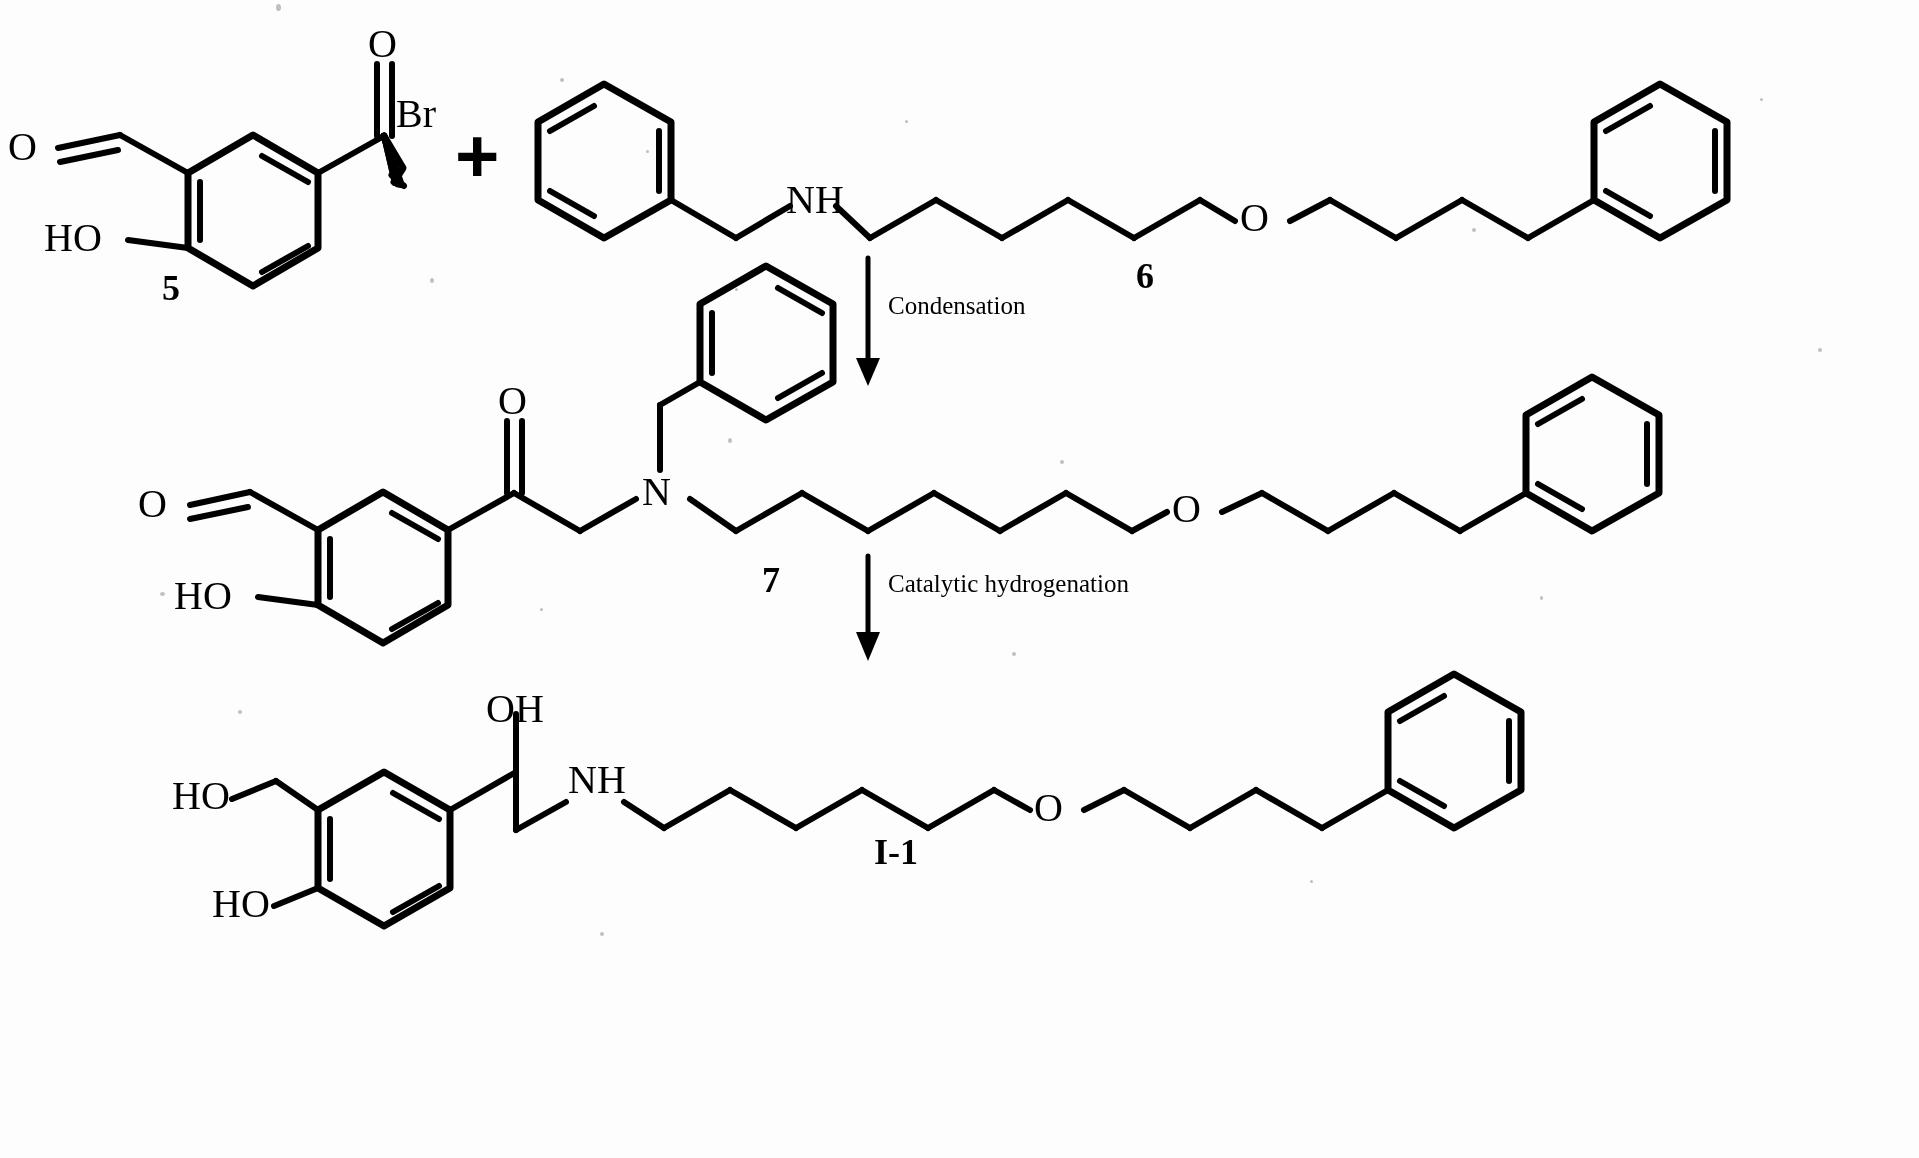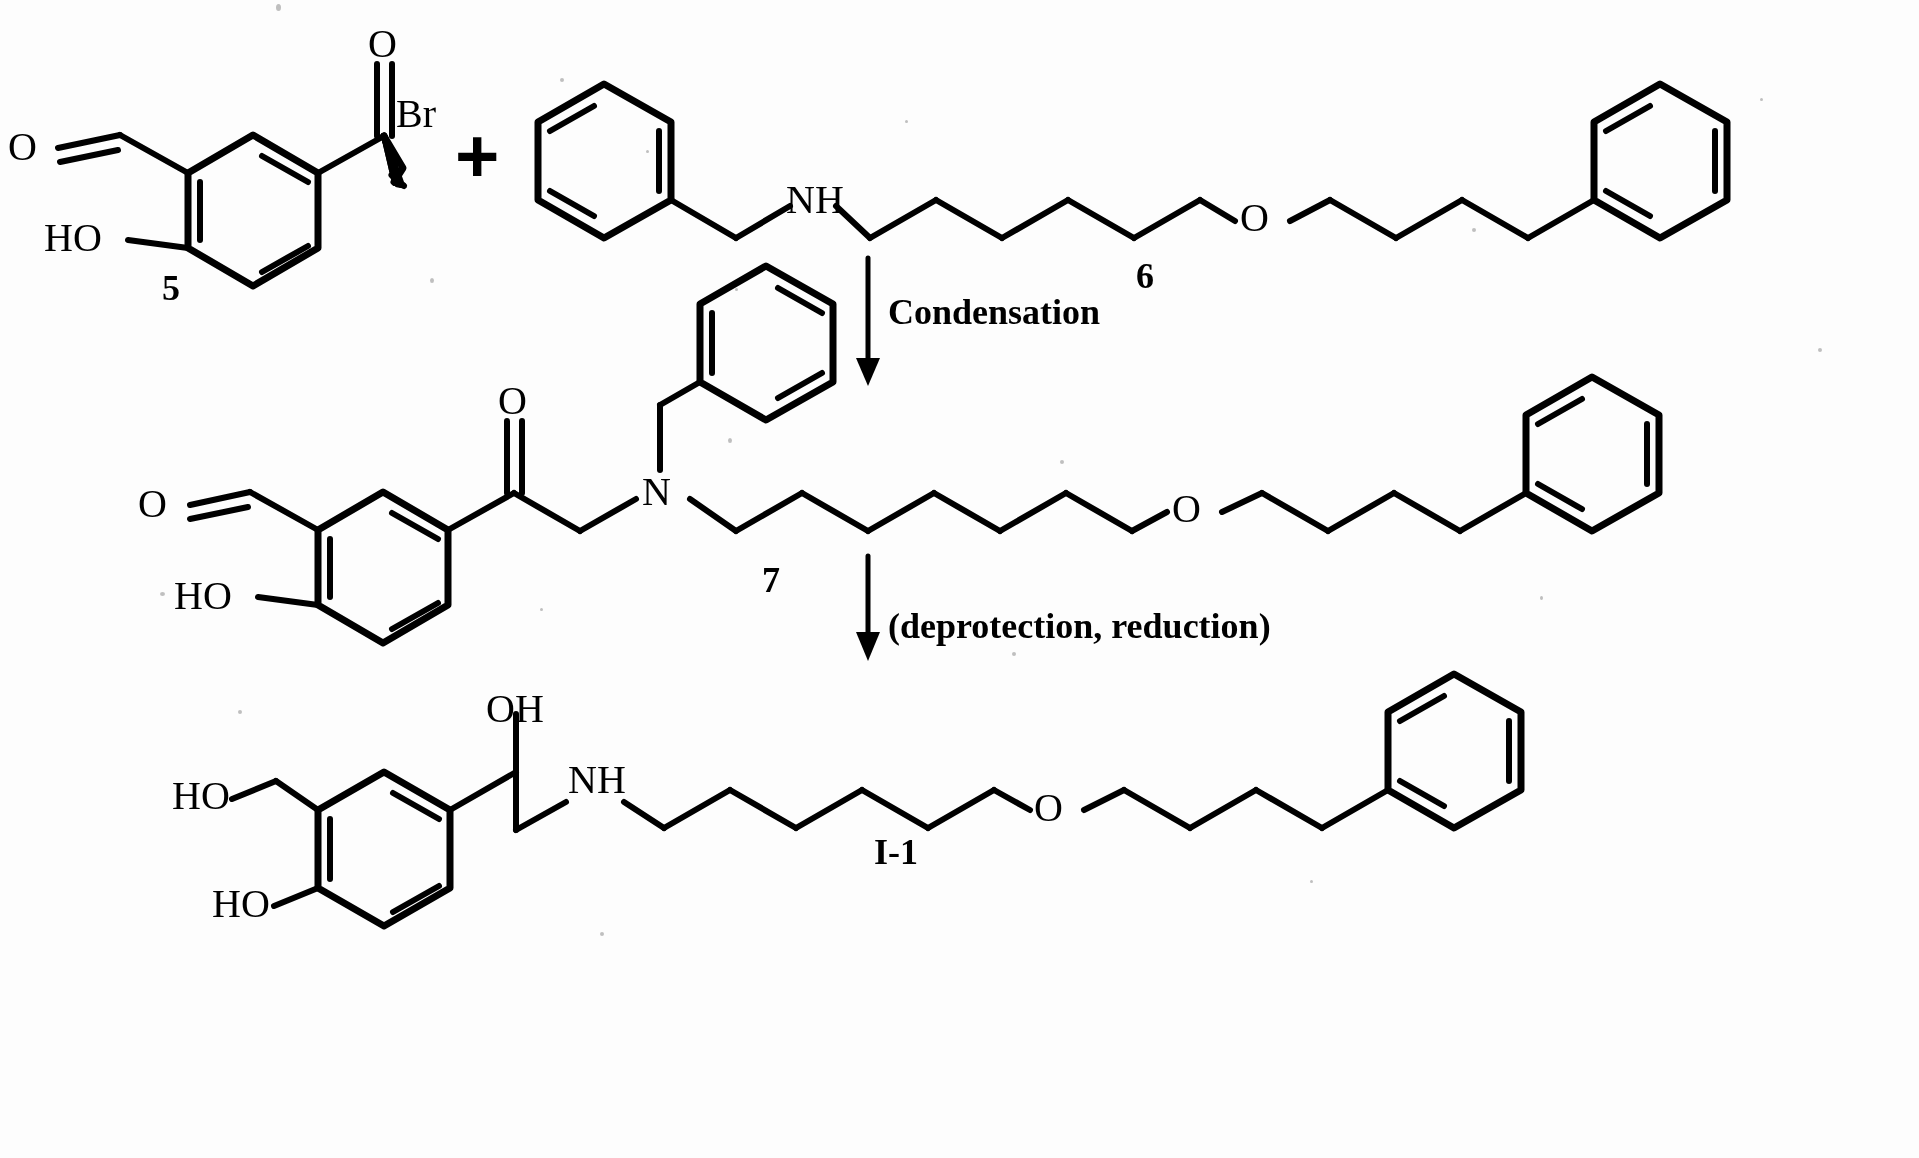--- a/index.html
+++ b/index.html
@@ -2,21 +2,21 @@
 <html><head>
 <meta charset="utf-8">
 <style>
   html,body{margin:0;padding:0;background:#ffffff;}
   body{font-family:"Liberation Serif", serif;color:#000;}
   #scheme{position:relative;width:1919px;height:1158px;background:#fdfdfd;overflow:hidden;}
   #scheme svg{position:absolute;left:0;top:0;width:1919px;height:1158px;}
   .lbl{position:absolute;white-space:pre;line-height:1.12;}
   .atom{font-family:"Liberation Serif", serif;font-size:40px;}
   .cpdnum{font-family:"Liberation Serif", serif;font-size:36px;font-weight:bold;}
-  .cond{font-family:"Liberation Serif", serif;font-size:36px;font-weight:bold;}
+  .cond{font-family:"Liberation Serif", serif;font-size:25px;}
   .plus{font-family:"Liberation Sans", sans-serif;font-size:76px;font-weight:bold;line-height:1;}
   .speck{position:absolute;background:#8d8d8d;border-radius:50%;opacity:.55;}
 </style>
 </head>
 <body>
 
 <div id="scheme">
 
   <svg viewBox="0 0 1919 1158" xmlns="http://www.w3.org/2000/svg">
     <g fill="none" stroke="#000" stroke-width="6" stroke-linecap="round" stroke-linejoin="round">
@@ -207,21 +207,21 @@
 
   <div class="lbl cond" style="left:888px;top:292px;">Condensation</div>
 
   <div class="lbl atom" style="left:138px;top:482px;">O</div>
   <div class="lbl atom" style="left:174px;top:574px;">HO</div>
   <div class="lbl atom" style="left:498px;top:379px;">O</div>
   <div class="lbl atom" style="left:642px;top:470px;">N</div>
   <div class="lbl atom" style="left:1172px;top:487px;">O</div>
   <div class="lbl cpdnum" style="left:762px;top:560px;">7</div>
 
-  <div class="lbl cond" style="left:888px;top:606px;">(deprotection, reduction)</div>
+  <div class="lbl cond" style="left:888px;top:570px;">Catalytic hydrogenation</div>
 
   <div class="lbl atom" style="left:172px;top:774px;">HO</div>
   <div class="lbl atom" style="left:212px;top:882px;">HO</div>
   <div class="lbl atom" style="left:486px;top:678px;margin-top:9px;">OH</div>
   <div class="lbl atom" style="left:568px;top:758px;">NH</div>
   <div class="lbl atom" style="left:1034px;top:786px;">O</div>
   <div class="lbl cpdnum" style="left:850px;top:832px;margin-left:24px;">I-1</div>
 
   <div class="speck" style="left:276px;top:4px;width:5px;height:7px;"></div>
   <div class="speck" style="left:560px;top:78px;width:4px;height:4px;"></div>

